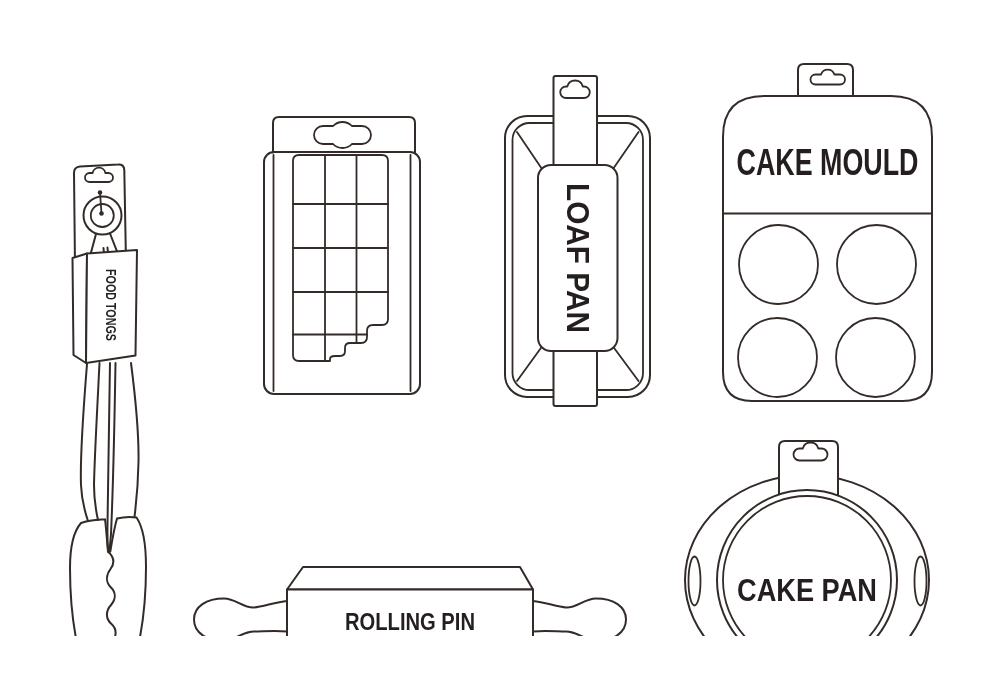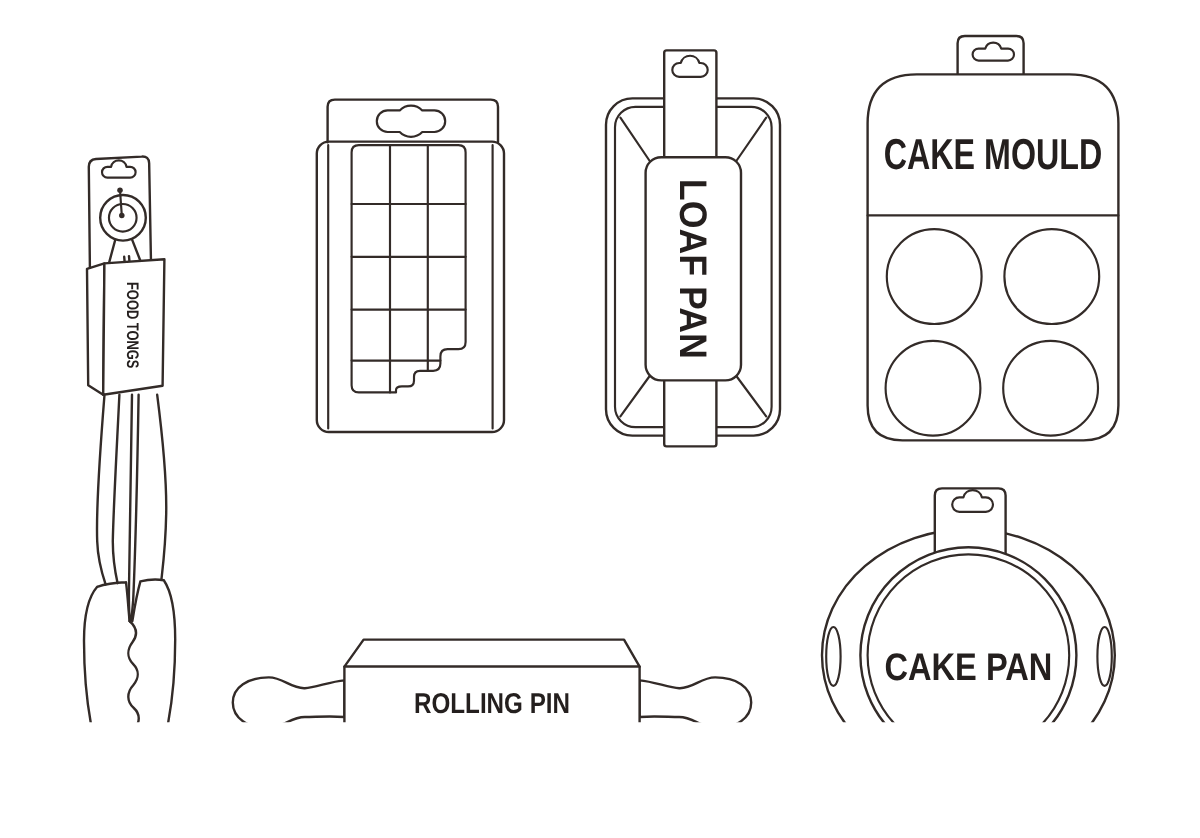--- a/index.html
+++ b/index.html
@@ -1,16 +1,16 @@
 <!DOCTYPE html>
 <html style="--bg: #ffffff; --line: #332b28; --ink: #241f1e;"><head>
 <meta charset="utf-8">
 <style>
   html,body{margin:0;padding:0;background:#fff;}
-  .stage{position:relative;width:1000px;height:602px;background:var(--bg,#ffffff);overflow:hidden;}
+  .stage{position:relative;width:1000px;height:602px;background:var(--bg,#ffffff);overflow:hidden;margin-top:34px;}
   svg{display:block;}
   .ln{fill:none;stroke:var(--line,#332b28);stroke-width:2;stroke-linecap:round;stroke-linejoin:round;}
   .thin{stroke-width:1.8;}
   .fw{fill:var(--bg,#ffffff);}
   .dot{fill:var(--line,#332b28);stroke:none;}
   .lbl{fill:var(--ink,#241f1e);font-family:"Liberation Sans","DejaVu Sans",sans-serif;font-weight:bold;}
 </style>
 </head>
 <body>
 

